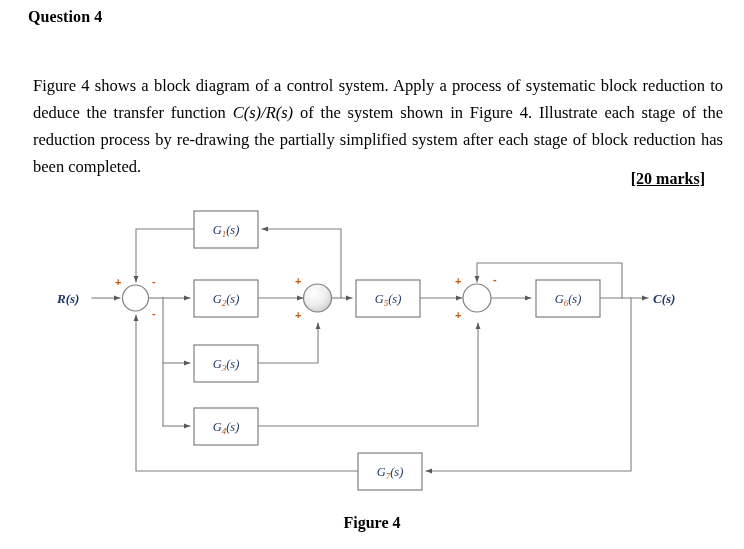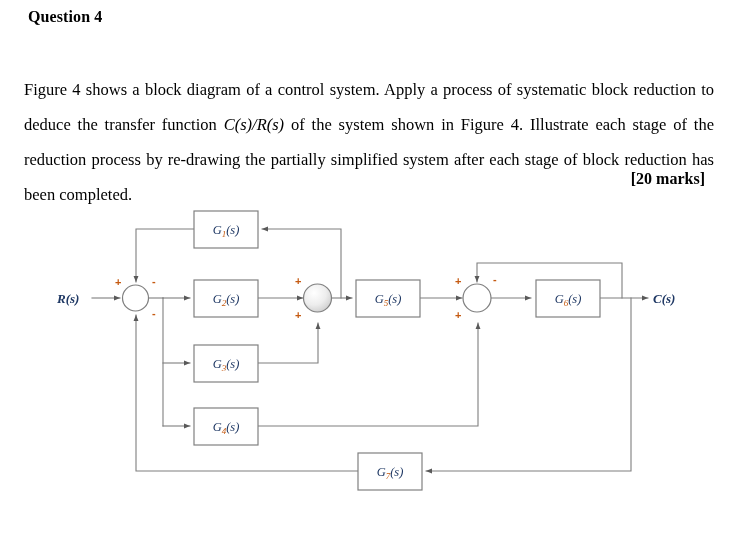--- a/index.html
+++ b/index.html
@@ -28,38 +28,39 @@
     position: absolute;
     left: 28px;
     top: 8px;
     font-size: 16px;
     font-weight: bold;
     letter-spacing: 0.1px;
   }
 
   .q-body {
     position: absolute;
-    left: 24px;
+    left: 33px;
     top: 72px;
     width: 690px;
     font-size: 16.5px;
-    line-height: 35px;
+    line-height: 27px;
     text-align: justify;
     text-justify: inter-word;
   }
   .q-body .ital {
     font-style: italic;
   }
 
   .marks {
     position: absolute;
     right: 27px;
     top: 170px;
     font-size: 16px;
     font-weight: bold;
+    text-decoration: underline;
   }
 
   .figure-caption {
     position: absolute;
     left: 0;
     top: 514px;
     width: 744px;
     text-align: center;
     font-size: 16px;
     font-weight: bold;
@@ -220,14 +221,15 @@
         <text x="455" y="90" class="sign">+</text>
         <text x="493" y="88" class="sign">-</text>
         <text x="455" y="124" class="sign">+</text>
       </g>
 
       <text x="57" y="108" class="io-label">R(s)</text>
       <text x="653" y="108" class="io-label">C(s)</text>
     </svg>
   </div>
 
+  <div class="figure-caption">Figure 4</div>
 
 </div>
 
 </body></html>

